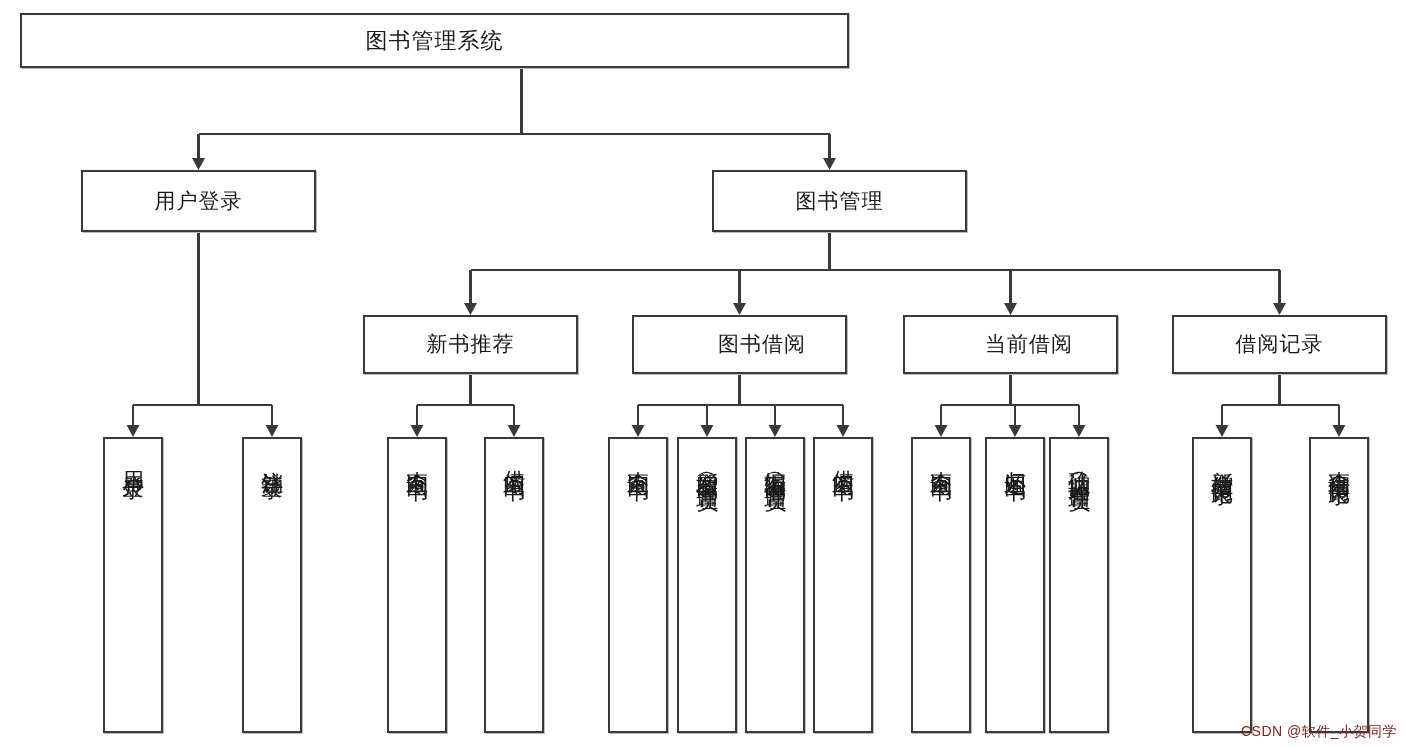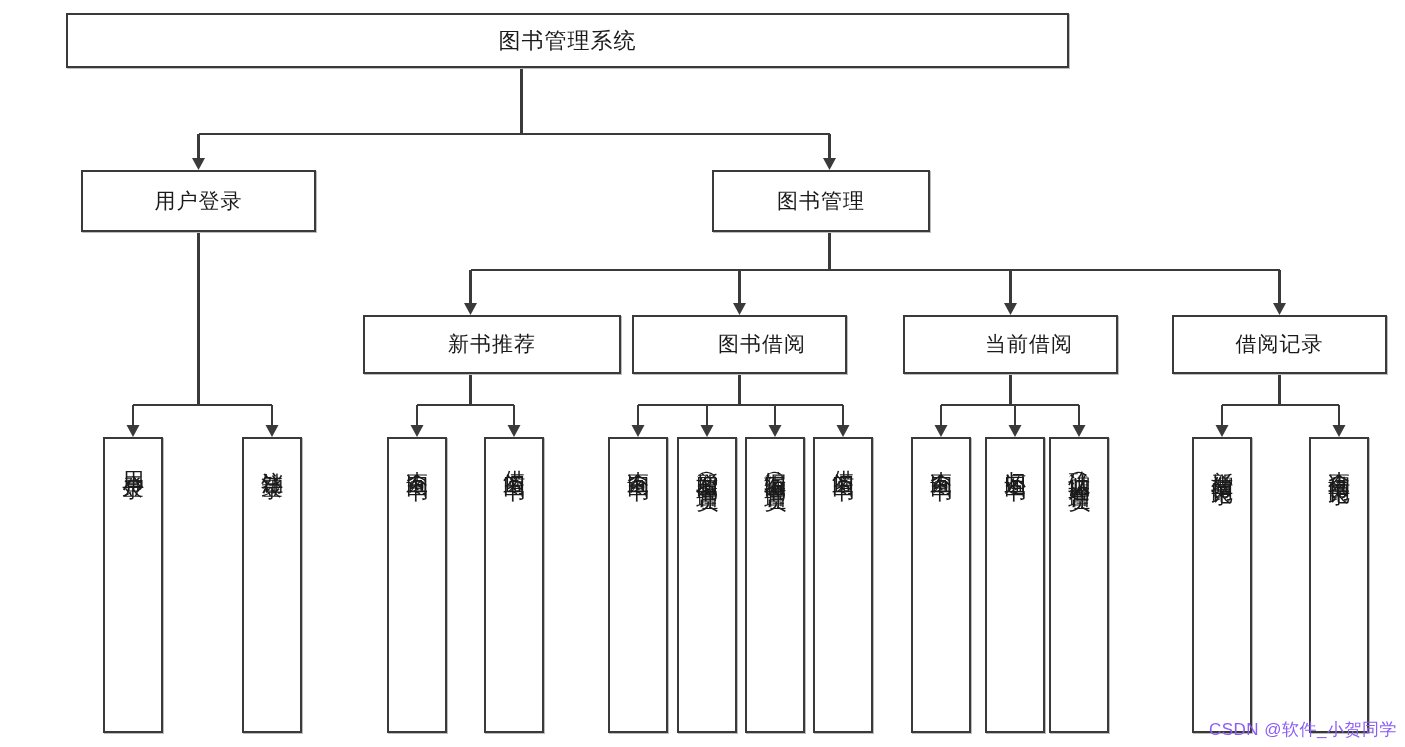--- a/index.html
+++ b/index.html
@@ -35,22 +35,22 @@
     text-orientation:upright;
     font-size:22px;
     line-height:1.12;
     letter-spacing:3px;
     white-space:pre-line;
   }
   #watermark{
     position:absolute;
     right:8px;
     bottom:6px;
-    font-size:17px;
-    color:#8b5cf6;
+    font-size:14px;
+    color:#7f1d1d;
     letter-spacing:0.5px;
     white-space:nowrap;
     z-index:5;
   }
 </style>
 </head>
 <body>
 
 <div id="canvas">
 
@@ -103,30 +103,30 @@
       <polygon points="1072.5,425 1085.5,425 1079,437" fill="#3a3a3a"></polygon>
       <line x1="1279.5" y1="374" x2="1279.5" y2="405" stroke="#3a3a3a" stroke-width="2.4" shape-rendering="crispEdges"></line>
       <line x1="1222" y1="405" x2="1339" y2="405" stroke="#3a3a3a" stroke-width="2.4" shape-rendering="crispEdges"></line>
       <line x1="1222" y1="405" x2="1222" y2="426" stroke="#3a3a3a" stroke-width="2.4" shape-rendering="crispEdges"></line>
       <polygon points="1215.5,425 1228.5,425 1222,437" fill="#3a3a3a"></polygon>
       <line x1="1339" y1="405" x2="1339" y2="426" stroke="#3a3a3a" stroke-width="2.4" shape-rendering="crispEdges"></line>
       <polygon points="1332.5,425 1345.5,425 1339,437" fill="#3a3a3a"></polygon>
     </svg>
 
   <div id="nodes">
-      <div class="node root" style="left: 20px; top: 13px; width: 1003px; height: 55px; margin-left: 46px;">
+      <div class="node root" style="left: 20px; top: 13px; width: 829px; height: 55px;">
         <span class="label">图书管理系统</span>
       </div>
       <div class="node level2" style="left: 81px; top: 170px; width: 235px; height: 62px;">
         <span class="label">用户登录</span>
       </div>
-      <div class="node level2" style="left: 712px; top: 170px; width: 218px; height: 62px;">
+      <div class="node level2" style="left: 712px; top: 170px; width: 255px; height: 62px;">
         <span class="label">图书管理</span>
       </div>
-      <div class="node level3" style="left: 363px; top: 315px; width: 258px; height: 59px;">
+      <div class="node level3" style="left: 363px; top: 315px; width: 215px; height: 59px;">
         <span class="label">新书推荐</span>
       </div>
       <div class="node level3" style="left: 632px; top: 315px; width: 215px; height: 59px; padding-left: 45px;">
         <span class="label">图书借阅</span>
       </div>
       <div class="node level3" style="left: 903px; top: 315px; width: 215px; height: 59px; padding-left: 37px;">
         <span class="label">当前借阅</span>
       </div>
       <div class="node level3" style="left: 1172px; top: 315px; width: 215px; height: 59px; text-align: right;">
         <span class="label">借阅记录</span>

